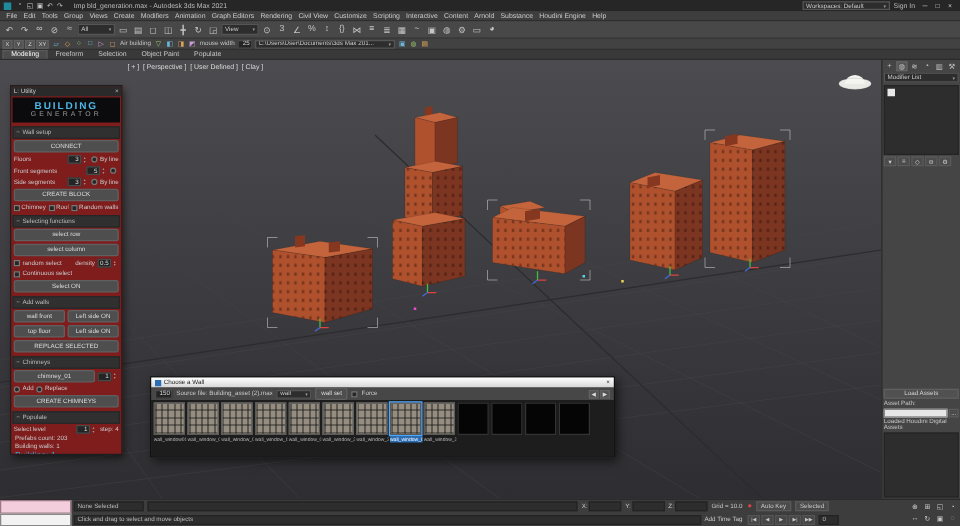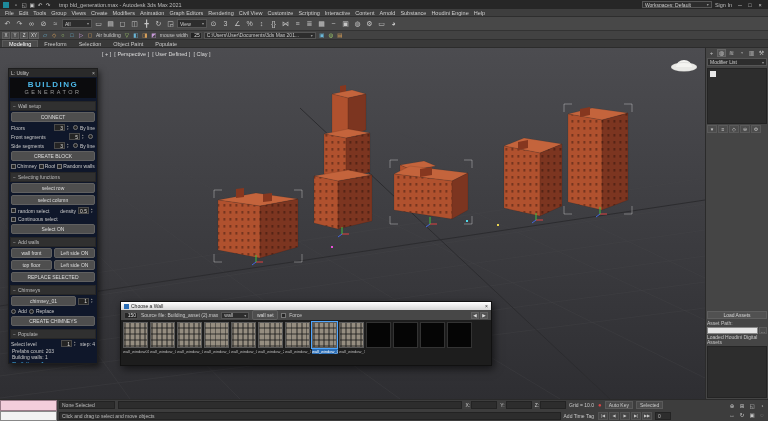--- a/index.html
+++ b/index.html
@@ -33,21 +33,21 @@
   .bf{fill:var(--bldFront);stroke:rgba(0,0,0,.25);stroke-width:.4}
   .bs{fill:var(--bldSide);stroke:rgba(0,0,0,.25);stroke-width:.4}
   .bt{fill:var(--bldTop);stroke:rgba(0,0,0,.25);stroke-width:.4}
   .bd{fill:var(--bldDark)}
   .brk path{stroke:#ddd;stroke-width:.8;fill:none;opacity:.5}
   .ax-r{stroke:#e04040;stroke-width:1;fill:none}
   .ax-g{stroke:#40c040;stroke-width:1;fill:none}
   .ax-b{stroke:#4468e0;stroke-width:1;fill:none}
   #vplabel{position:absolute;left:102px;top:3px;display:flex;gap:3px;font-size:5.5px;color:#dcdcdc;z-index:3}
   
-  #bgpanel{position:absolute;left:8px;top:68px;width:90px;height:296px;background:#0f172a;border:1px solid #1e1e1e;box-shadow:2px 3px 6px rgba(0,0,0,.55);z-index:5;display:flex;flex-direction:column;font-size:5px}
+  #bgpanel{position:absolute;left:8px;top:68px;width:90px;height:296px;background:#7f1d1d;border:1px solid #1e1e1e;box-shadow:2px 3px 6px rgba(0,0,0,.55);z-index:5;display:flex;flex-direction:column;font-size:5px}
   #bgpanel .ptitle{height:8px;background:#2a2a2a;display:flex;align-items:center;padding:0 2px;color:#ccc;gap:2px;flex:none}
   #bgpanel .ptitle .px{margin-left:auto;color:#bbb}
   #bgpanel .body{flex:1;overflow:hidden;padding:1px;display:flex;flex-direction:column}
   .logo{background:#0b0b0d;text-align:center;padding:2px 0 3px;margin-bottom:1px}
   .logo .l1{font-size:8px;font-weight:bold;color:#4db8e8;letter-spacing:1.5px}
   .logo .l2{font-size:5.5px;color:#9a9a9a;letter-spacing:2.5px}
   .rh{background:#303030;border:1px solid #262626;color:#bbb;padding:1px 2px;margin-top:2px;display:flex;gap:2px;flex:none}
   .prow{display:flex;align-items:center;gap:2px;padding:1px 1px}
   .btn{background:#4e4e4e;border:1px solid #606060;border-radius:2px;color:#ddd;text-align:center;padding:1px 2px;flex:1;white-space:nowrap;overflow:hidden;font-size:5px}
   .fld{background:#242424;border:1px solid #4a4a4a;color:#ddd;padding:0 1px;min-width:11px;height:7px;display:inline-flex;align-items:center;justify-content:flex-end}

